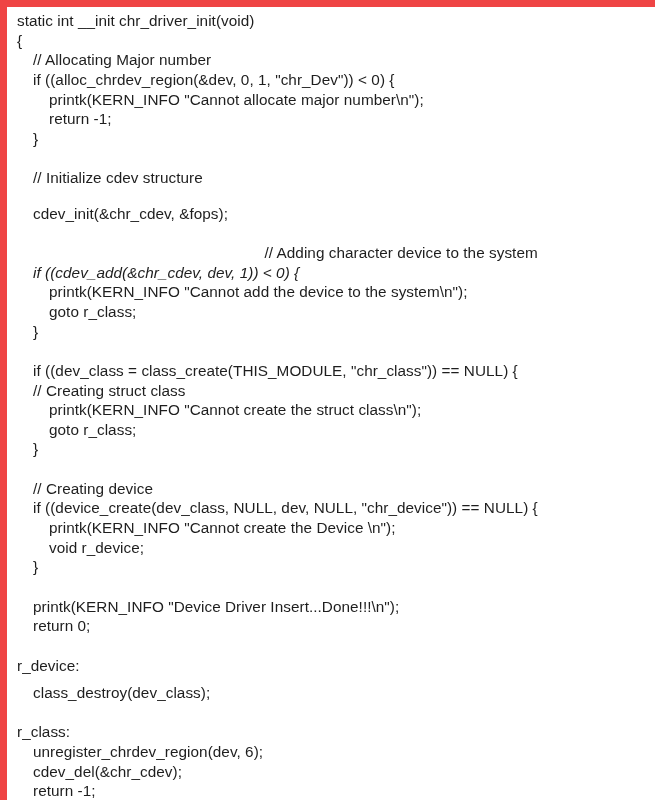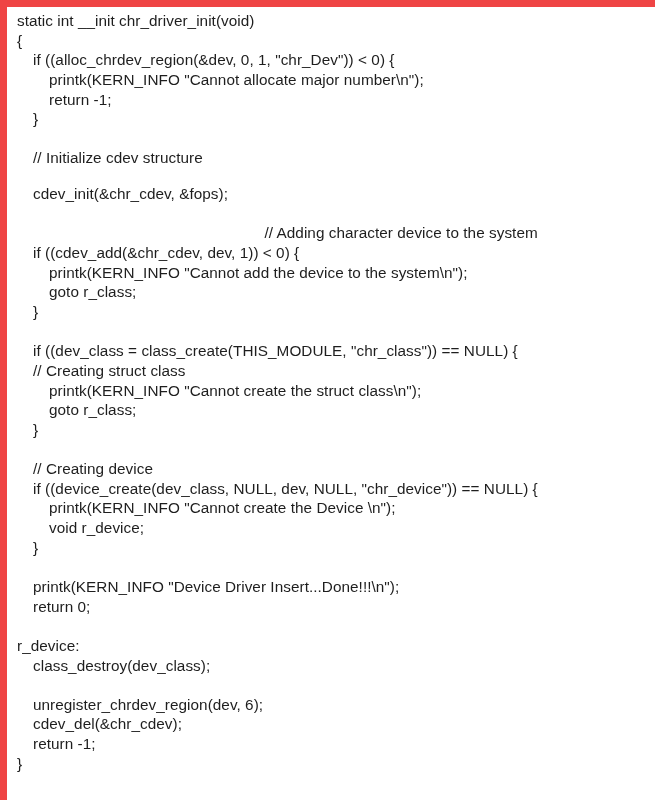--- a/index.html
+++ b/index.html
@@ -44,50 +44,52 @@
     .indent-1 { padding-left: 16px; }
     .indent-2 { padding-left: 32px; }
   </style>
 </head>
 <body>
 
 <div class="code-box">
   <ul class="code-lines" id="code-lines">
     <li class="code-line indent-0" style="height: 19.65px; line-height: 19.65px;">static int __init chr_driver_init(void)</li>
     <li class="code-line indent-0" style="height: 19.65px; line-height: 19.65px;">{</li>
+    <li class="code-line indent-1" style="height: 19.65px; line-height: 19.65px;">// Allocating Major number</li>
     <li class="code-line indent-1" style="height: 19.65px; line-height: 19.65px;">if ((alloc_chrdev_region(&amp;dev, 0, 1, "chr_Dev")) &lt; 0) {</li>
     <li class="code-line indent-2" style="height: 19.65px; line-height: 19.65px;">printk(KERN_INFO "Cannot allocate major number\n");</li>
     <li class="code-line indent-2" style="height: 19.65px; line-height: 19.65px;">return -1;</li>
     <li class="code-line indent-1" style="height: 19.65px; line-height: 19.65px;">}</li>
     <li class="code-line indent-0" style="height: 19.65px; line-height: 19.65px;"></li>
     <li class="code-line indent-1" style="height: 19.65px; line-height: 19.65px;">// Initialize cdev structure</li>
     <li class="code-line indent-1" style="height: 19.65px; line-height: 19.65px; margin-top: 16px;">cdev_init(&amp;chr_cdev, &amp;fops);</li>
     <li class="code-line indent-0" style="height: 19.65px; line-height: 19.65px;"></li>
     <li class="code-line indent-1" style="height: 19.65px; line-height: 19.65px; text-align: right;">// Adding character device to the system</li>
-    <li class="code-line indent-1" style="height: 19.65px; line-height: 19.65px;">if ((cdev_add(&amp;chr_cdev, dev, 1)) &lt; 0) {</li>
+    <li class="code-line indent-1" style="height: 19.65px; line-height: 19.65px; font-style: italic;">if ((cdev_add(&amp;chr_cdev, dev, 1)) &lt; 0) {</li>
     <li class="code-line indent-2" style="height: 19.65px; line-height: 19.65px;">printk(KERN_INFO "Cannot add the device to the system\n");</li>
     <li class="code-line indent-2" style="height: 19.65px; line-height: 19.65px;">goto r_class;</li>
     <li class="code-line indent-1" style="height: 19.65px; line-height: 19.65px;">}</li>
     <li class="code-line indent-0" style="height: 19.65px; line-height: 19.65px;"></li>
     <li class="code-line indent-1" style="height: 19.65px; line-height: 19.65px;">if ((dev_class = class_create(THIS_MODULE, "chr_class")) == NULL) {</li>
     <li class="code-line indent-1" style="height: 19.65px; line-height: 19.65px;">// Creating struct class</li>
     <li class="code-line indent-2" style="height: 19.65px; line-height: 19.65px;">printk(KERN_INFO "Cannot create the struct class\n");</li>
     <li class="code-line indent-2" style="height: 19.65px; line-height: 19.65px;">goto r_class;</li>
     <li class="code-line indent-1" style="height: 19.65px; line-height: 19.65px;">}</li>
     <li class="code-line indent-0" style="height: 19.65px; line-height: 19.65px;"></li>
     <li class="code-line indent-1" style="height: 19.65px; line-height: 19.65px;">// Creating device</li>
     <li class="code-line indent-1" style="height: 19.65px; line-height: 19.65px;">if ((device_create(dev_class, NULL, dev, NULL, "chr_device")) == NULL) {</li>
     <li class="code-line indent-2" style="height: 19.65px; line-height: 19.65px;">printk(KERN_INFO "Cannot create the Device \n");</li>
     <li class="code-line indent-2" style="height: 19.65px; line-height: 19.65px;">void r_device;</li>
     <li class="code-line indent-1" style="height: 19.65px; line-height: 19.65px;">}</li>
     <li class="code-line indent-0" style="height: 19.65px; line-height: 19.65px;"></li>
     <li class="code-line indent-1" style="height: 19.65px; line-height: 19.65px;">printk(KERN_INFO "Device Driver Insert...Done!!!\n");</li>
     <li class="code-line indent-1" style="height: 19.65px; line-height: 19.65px;">return 0;</li>
     <li class="code-line indent-0" style="height: 19.65px; line-height: 19.65px;"></li>
     <li class="code-line indent-0" style="height: 19.65px; line-height: 19.65px;">r_device:</li>
-    <li class="code-line indent-1" style="height: 19.65px; line-height: 19.65px;">class_destroy(dev_class);</li>
+    <li class="code-line indent-1" style="height: 19.65px; line-height: 19.65px; margin-top: 8px;">class_destroy(dev_class);</li>
     <li class="code-line indent-0" style="height: 19.65px; line-height: 19.65px;"></li>
+    <li class="code-line indent-0" style="height: 19.65px; line-height: 19.65px;">r_class:</li>
     <li class="code-line indent-1" style="height: 19.65px; line-height: 19.65px;">unregister_chrdev_region(dev, 6);</li>
     <li class="code-line indent-1" style="height: 19.65px; line-height: 19.65px;">cdev_del(&amp;chr_cdev);</li>
     <li class="code-line indent-1" style="height: 19.65px; line-height: 19.65px;">return -1;</li>
     <li class="code-line indent-0" style="height: 19.65px; line-height: 19.65px;">}</li>
   </ul>
 </div>
 
 </body></html>

